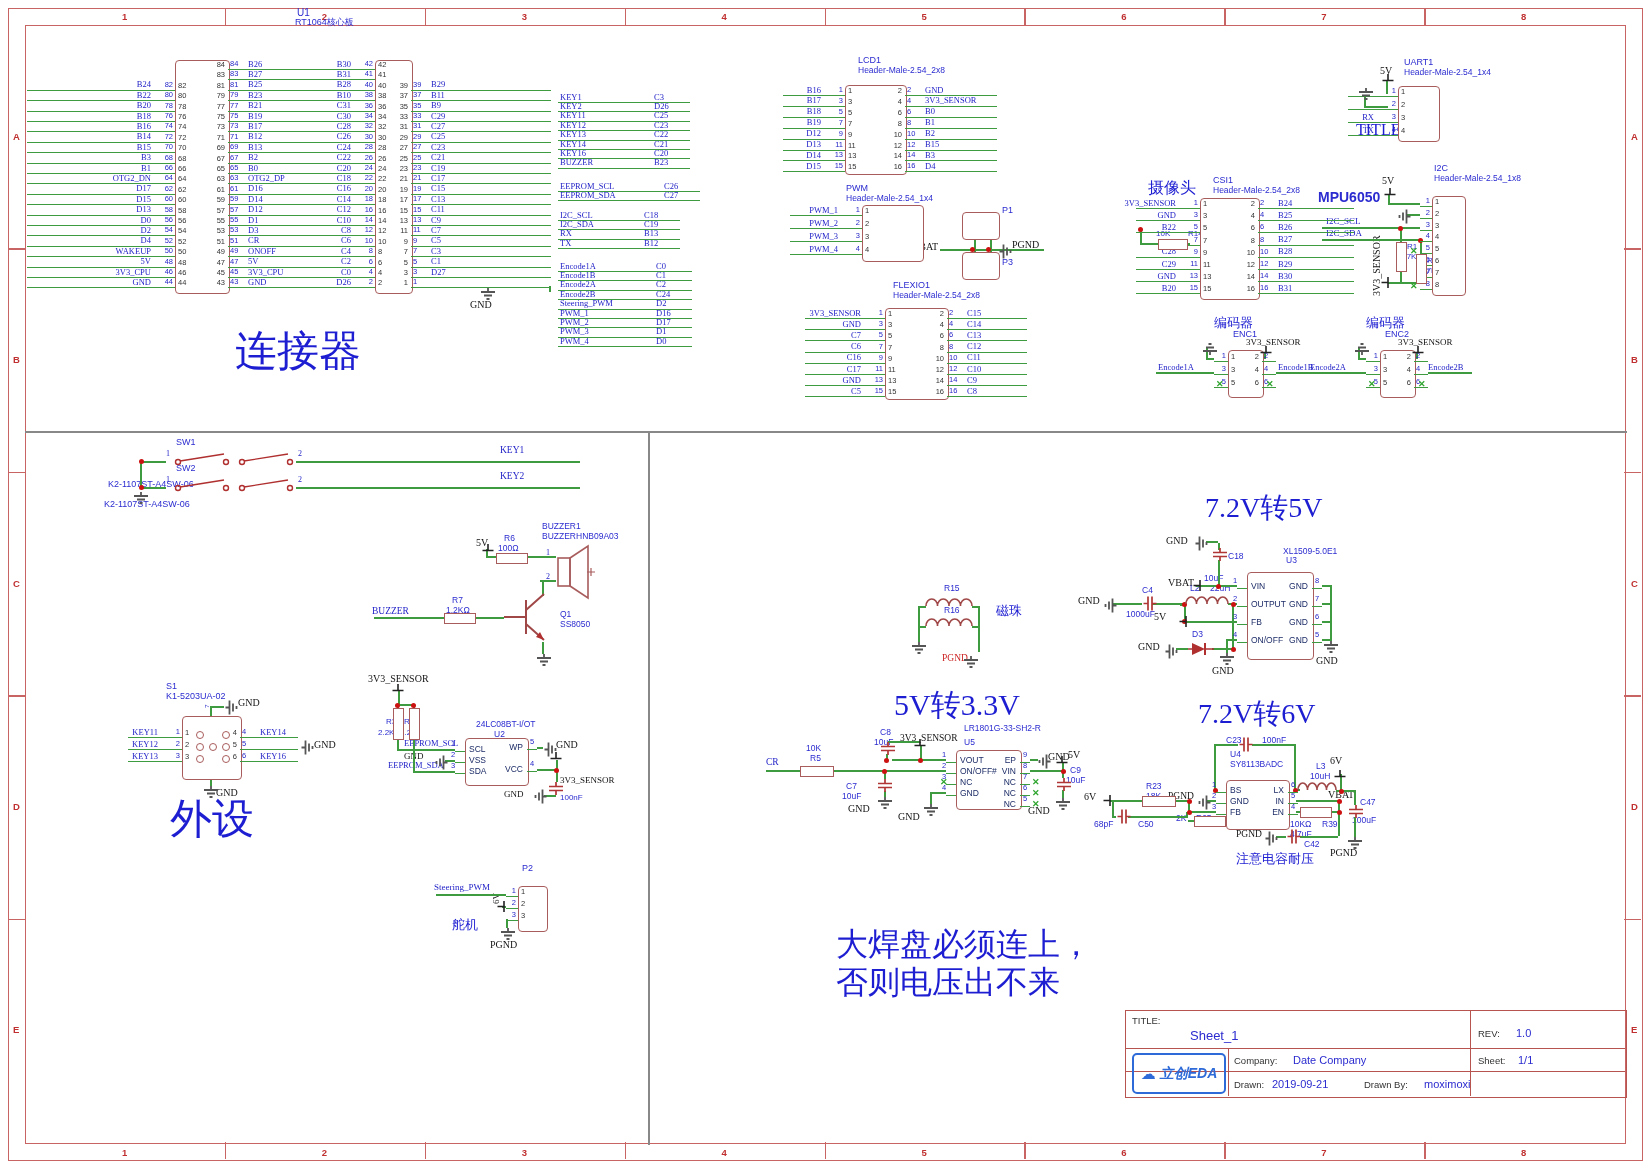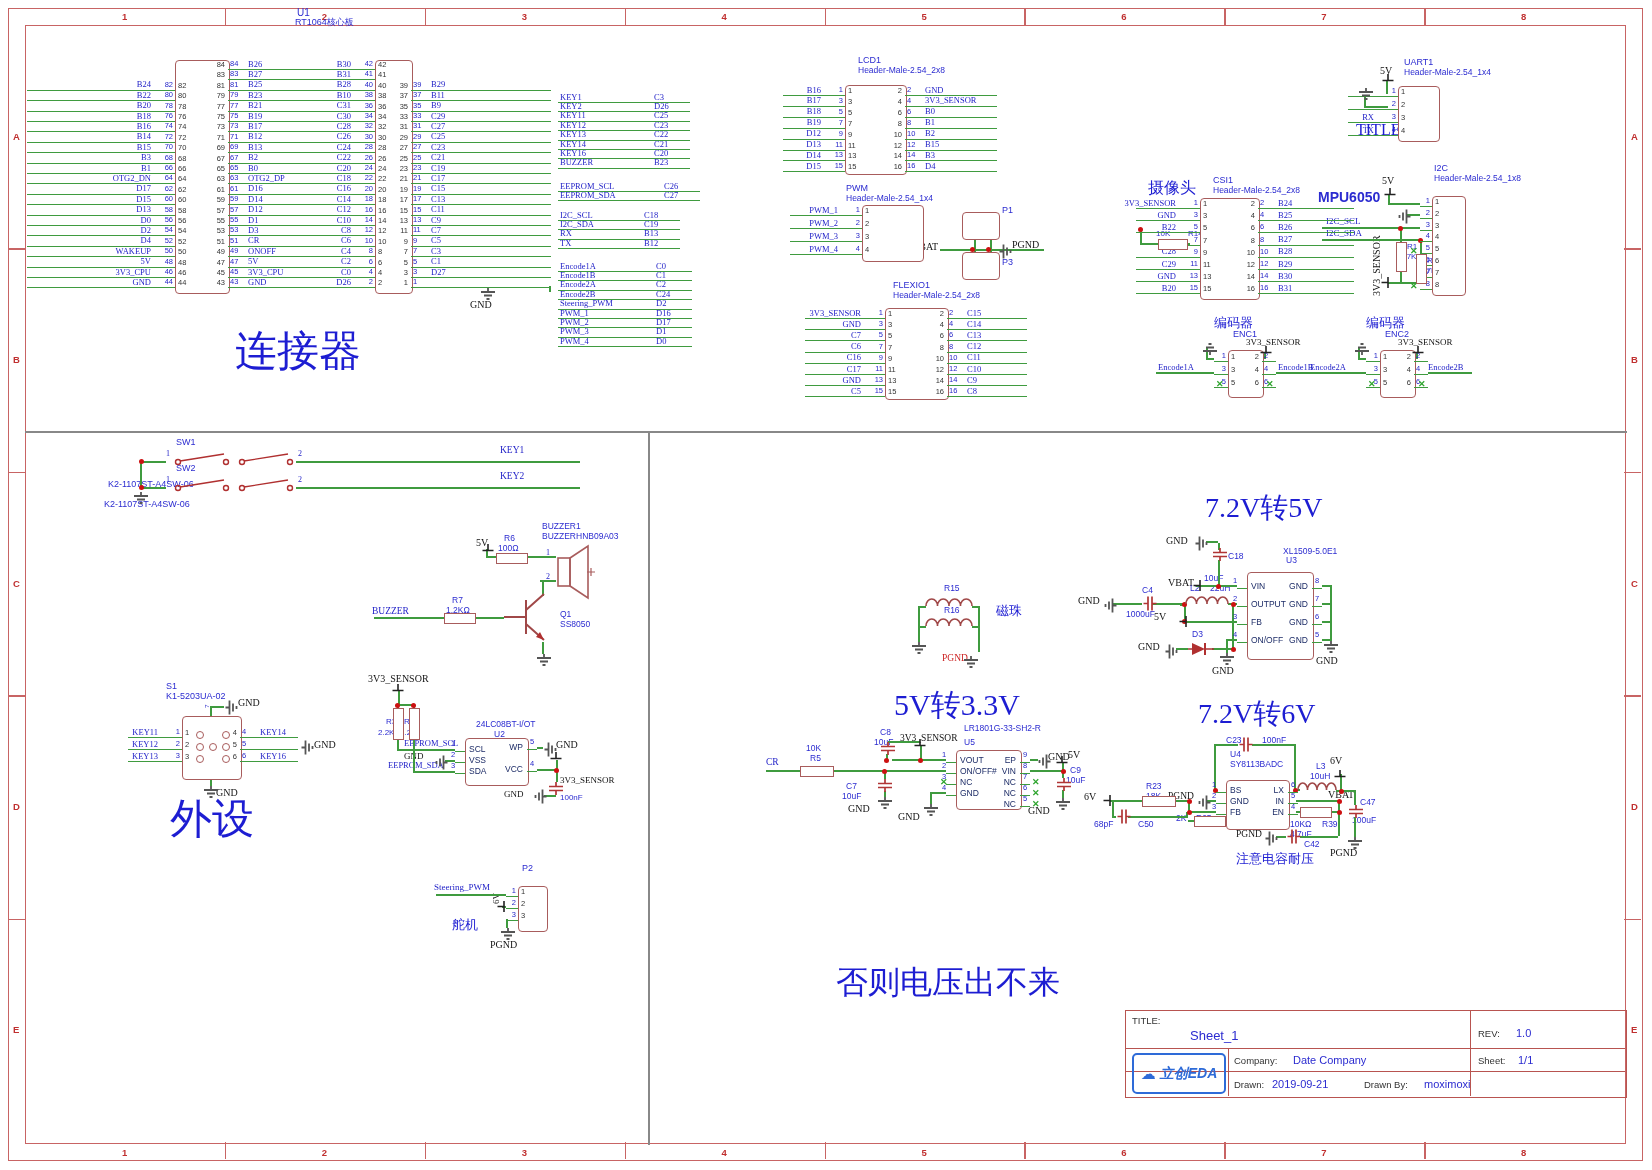--- a/index.html
+++ b/index.html
@@ -276,20 +276,21 @@
     <div class="lab pwr" style="left: 1328px; top: 790px; font-size: 10px;">VBAT</div>
     <div class="lab ref" style="left: 1360px; top: 798px; font-size: 8.5px;">C47</div>
     <div class="lab ref" style="left: 1352px; top: 816px; font-size: 8.5px;">100uF</div>
     <div class="lab ref" style="left: 1290px; top: 820px; font-size: 8.5px;">10KΩ</div>
     <div class="lab ref" style="left: 1322px; top: 820px; font-size: 8.5px;">R39</div>
     <div class="lab ref" style="left: 1290px; top: 830px; font-size: 8.5px;">4.7uF</div>
     <div class="lab ref" style="left: 1304px; top: 840px; font-size: 8.5px;">C42</div>
     <div class="lab pwr" style="left: 1236px; top: 830px; font-size: 9.5px;">PGND</div>
     <div class="lab pwr" style="left: 1330px; top: 848px; font-size: 10px;">PGND</div>
     <div class="lab sec" style="left: 1236px; top: 852px; font-size: 13px;">注意电容耐压</div>
+    <div class="lab sec" style="left: 836px; top: 928px; font-size: 32px;">大焊盘必须连上，</div>
     <div class="lab sec" style="left: 836px; top: 966px; font-size: 32px;">否则电压出不来</div>
     <div class="gwire" style="left: 25px; top: 431px; width: 1602px; height: 2px;"></div>
     <div class="gwire" style="left: 648px; top: 431px; width: 2px; height: 714px;"></div>
     <div class="wire" style="left: 140px; top: 461px; width: 26px; height: 2px;"></div>
     <div class="wire" style="left: 296px; top: 461px; width: 284px; height: 2px;"></div>
     <div class="wire" style="left: 140px; top: 487px; width: 26px; height: 2px;"></div>
     <div class="wire" style="left: 296px; top: 487px; width: 284px; height: 2px;"></div>
     <div class="wire" style="left: 140px; top: 461px; width: 2px; height: 28px;"></div>
     <div class="wire" style="left: 210px; top: 706px; width: 2px; height: 10px;"></div>
     <div class="wire" style="left: 212px; top: 706px; width: 12px; height: 2px;"></div>

